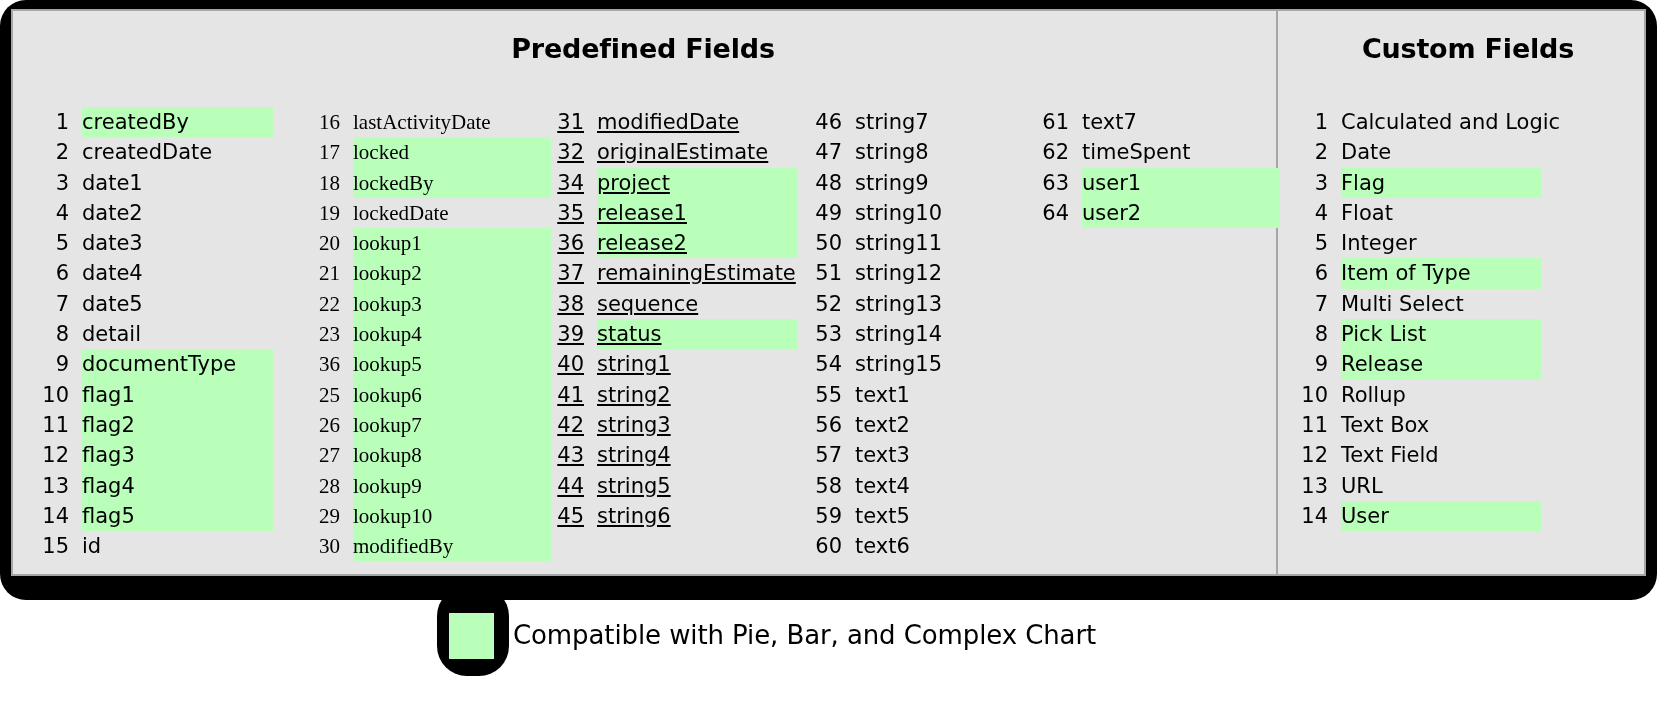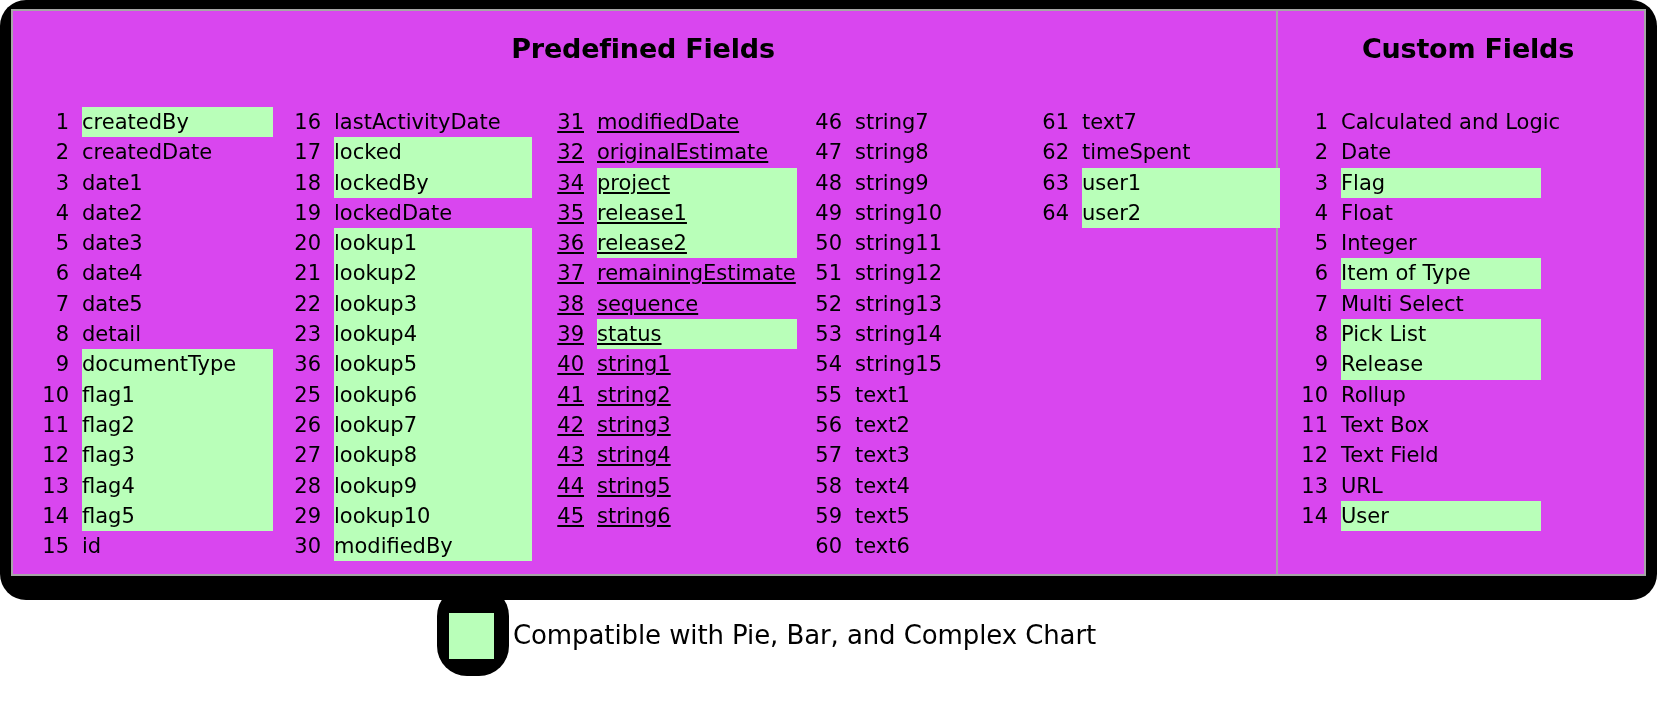--- a/index.html
+++ b/index.html
@@ -27,21 +27,21 @@
     box-sizing: border-box;
   }
 
   
   #card {
     position: absolute;
     left: 11px;
     top: 9px;
     width: 1635px;
     height: 567px;
-    background: #d946ef;
+    background: #e5e5e5;
     border: 2px solid #a6a6a6;
     box-sizing: border-box;
     overflow: hidden;
   }
 
   
   .heading {
     position: absolute;
     font-size: 27px;
     font-weight: bold;
@@ -111,21 +111,21 @@
     top: 0;
     bottom: 0;
     background: #b9ffb9;
   }
 
   
   #col-1 { left: 26px; }
   #col-1 .field-num { width: 30px; }
   #col-1 .hl-bg { left: 43px; width: 191px; }
 
-  #col-2 { left: 274px; }
+  #col-2 { left: 293px; font-family: Liberation Serif, serif; }
   #col-2 .field-num { width: 34px; }
   #col-2 .hl-bg { left: 47px; width: 198px; }
 
   #col-3 { left: 537px; text-decoration: underline; }
   #col-3 .field-num { width: 34px; }
   #col-3 .hl-bg { left: 47px; width: 200px; }
 
   #col-4 { left: 795px; }
   #col-4 .field-num { width: 34px; }
 

